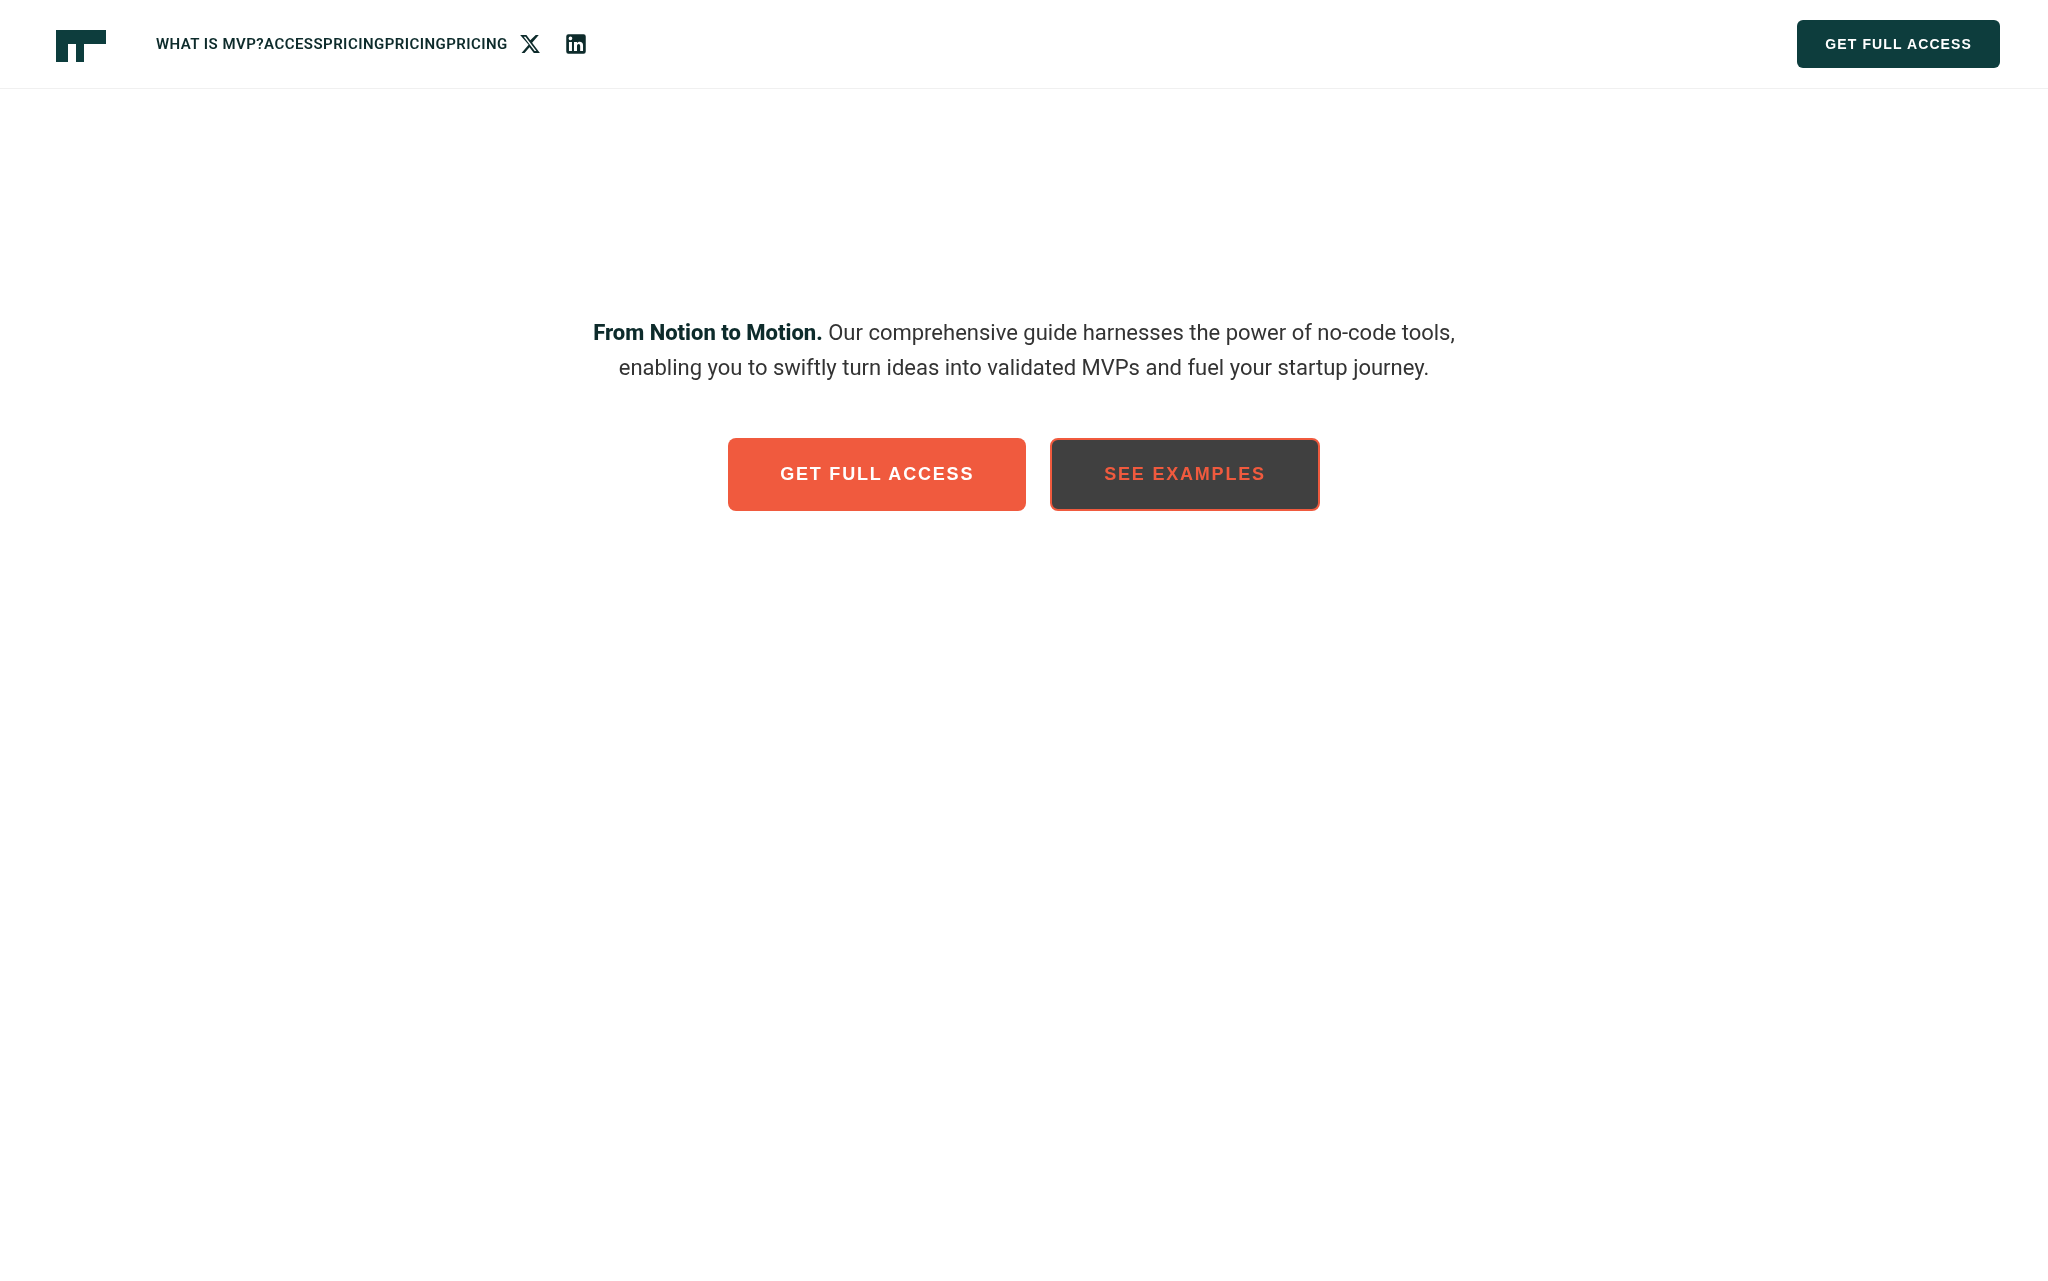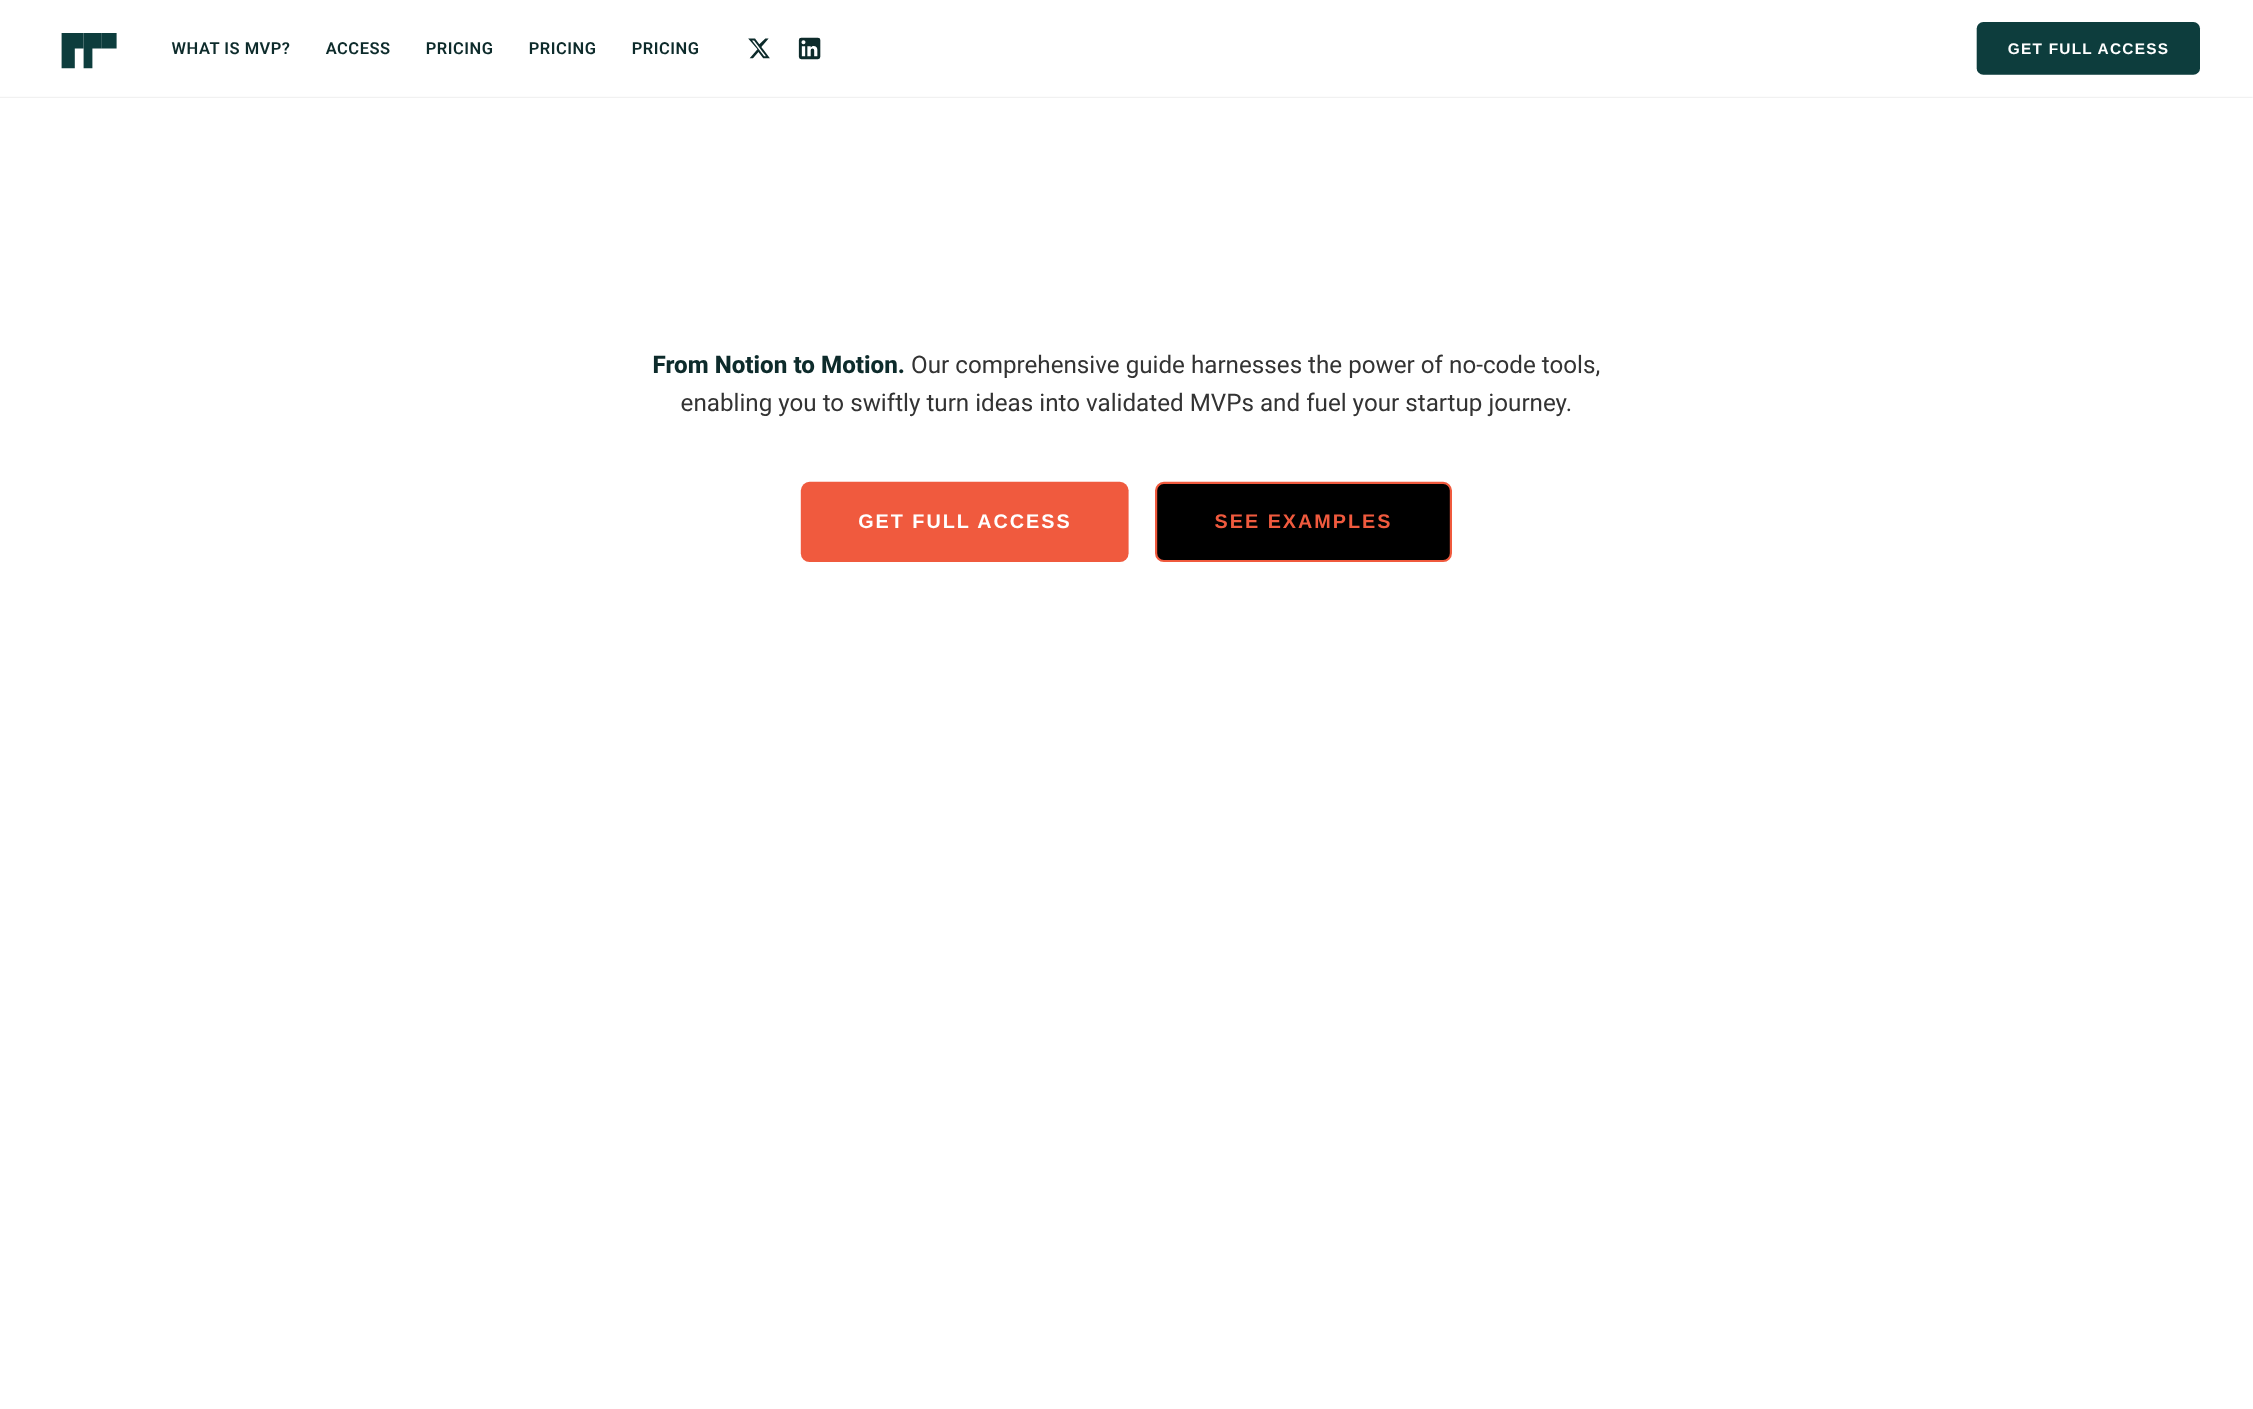--- a/index.html
+++ b/index.html
@@ -31,21 +31,20 @@
     }
 
     .logo-svg {
       width: 72px;
       height: 52px;
     }
 
     .nav-links {
       display: flex;
       align-items: center;
-      gap: 32px;
       flex: 1;
     }
 
     .nav-link {
       font-size: 15px;
       font-weight: 600;
       color: #0d2b2b;
       text-decoration: none;
       letter-spacing: 0.03em;
       cursor: pointer;
@@ -132,21 +131,21 @@
       padding: 26px 52px;
       font-size: 18px;
       font-weight: 800;
       letter-spacing: 0.1em;
       border-radius: 8px;
       cursor: pointer;
       text-transform: uppercase;
     }
 
     .btn-see-examples {
-      background-color: #000000;
+      background-color: #404040;
       color: #f05a3e;
       border: 2px solid #f05a3e;
       padding: 24px 52px;
       font-size: 18px;
       font-weight: 800;
       letter-spacing: 0.1em;
       border-radius: 8px;
       cursor: pointer;
       text-transform: uppercase;
     }

